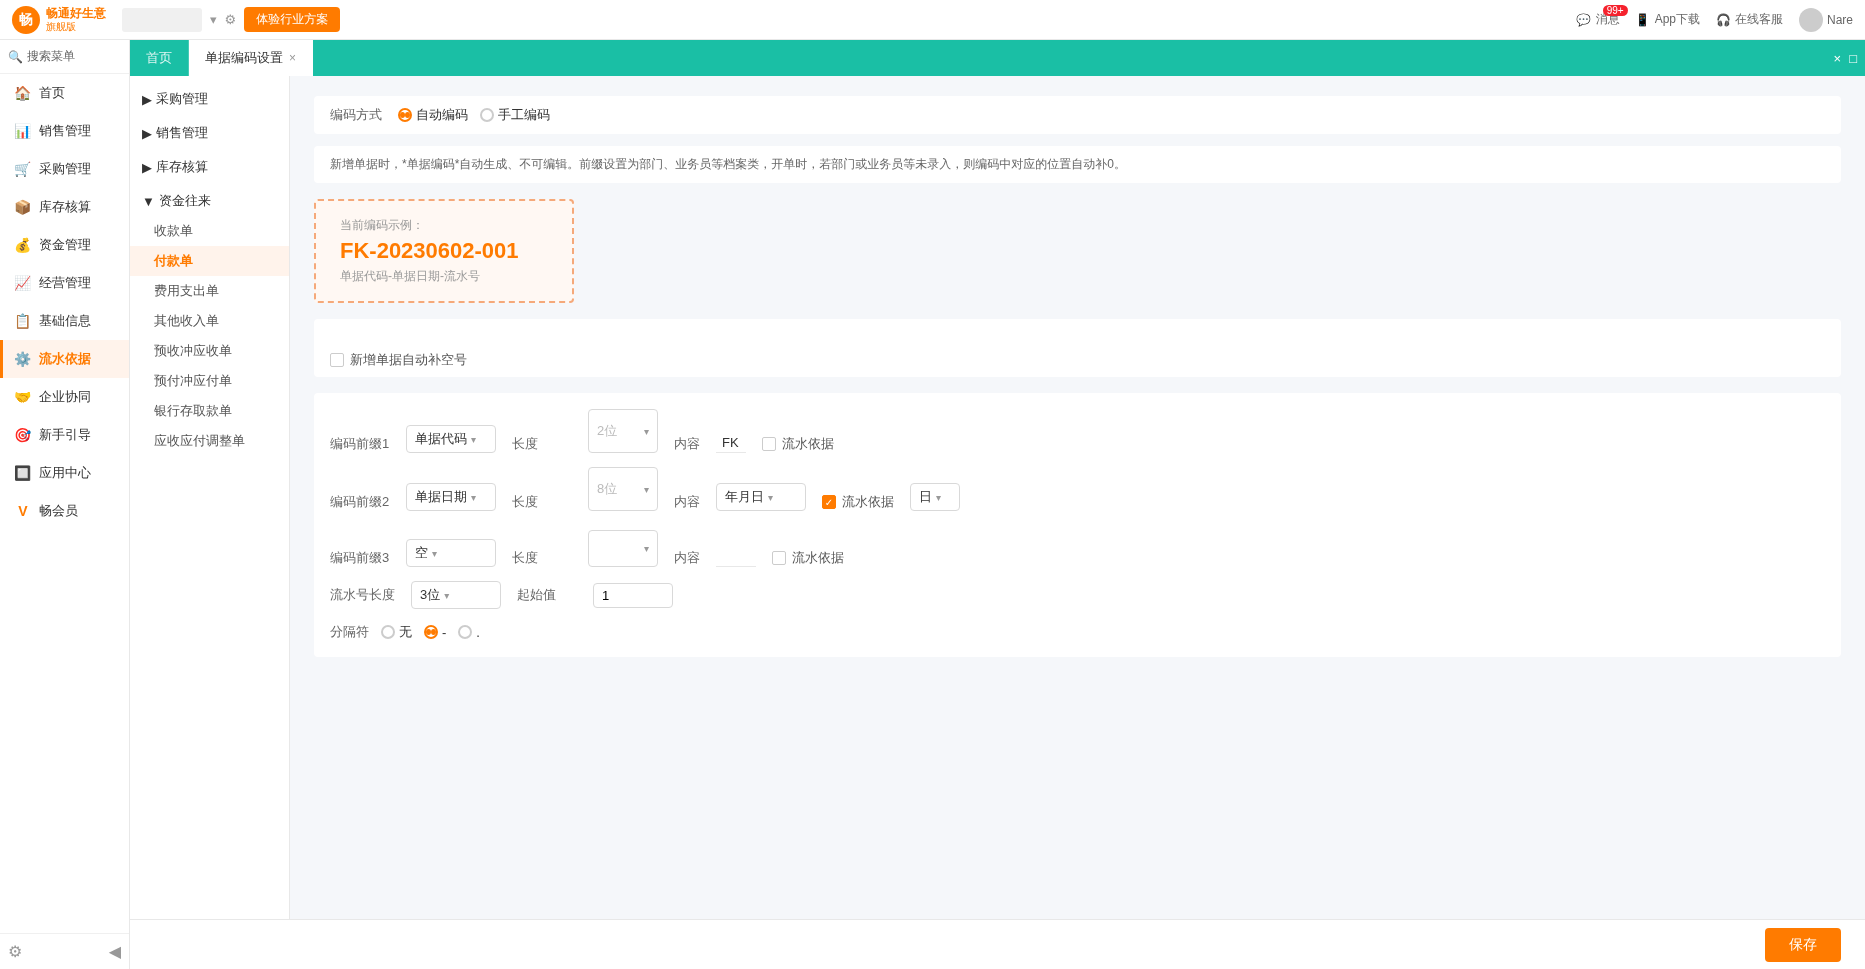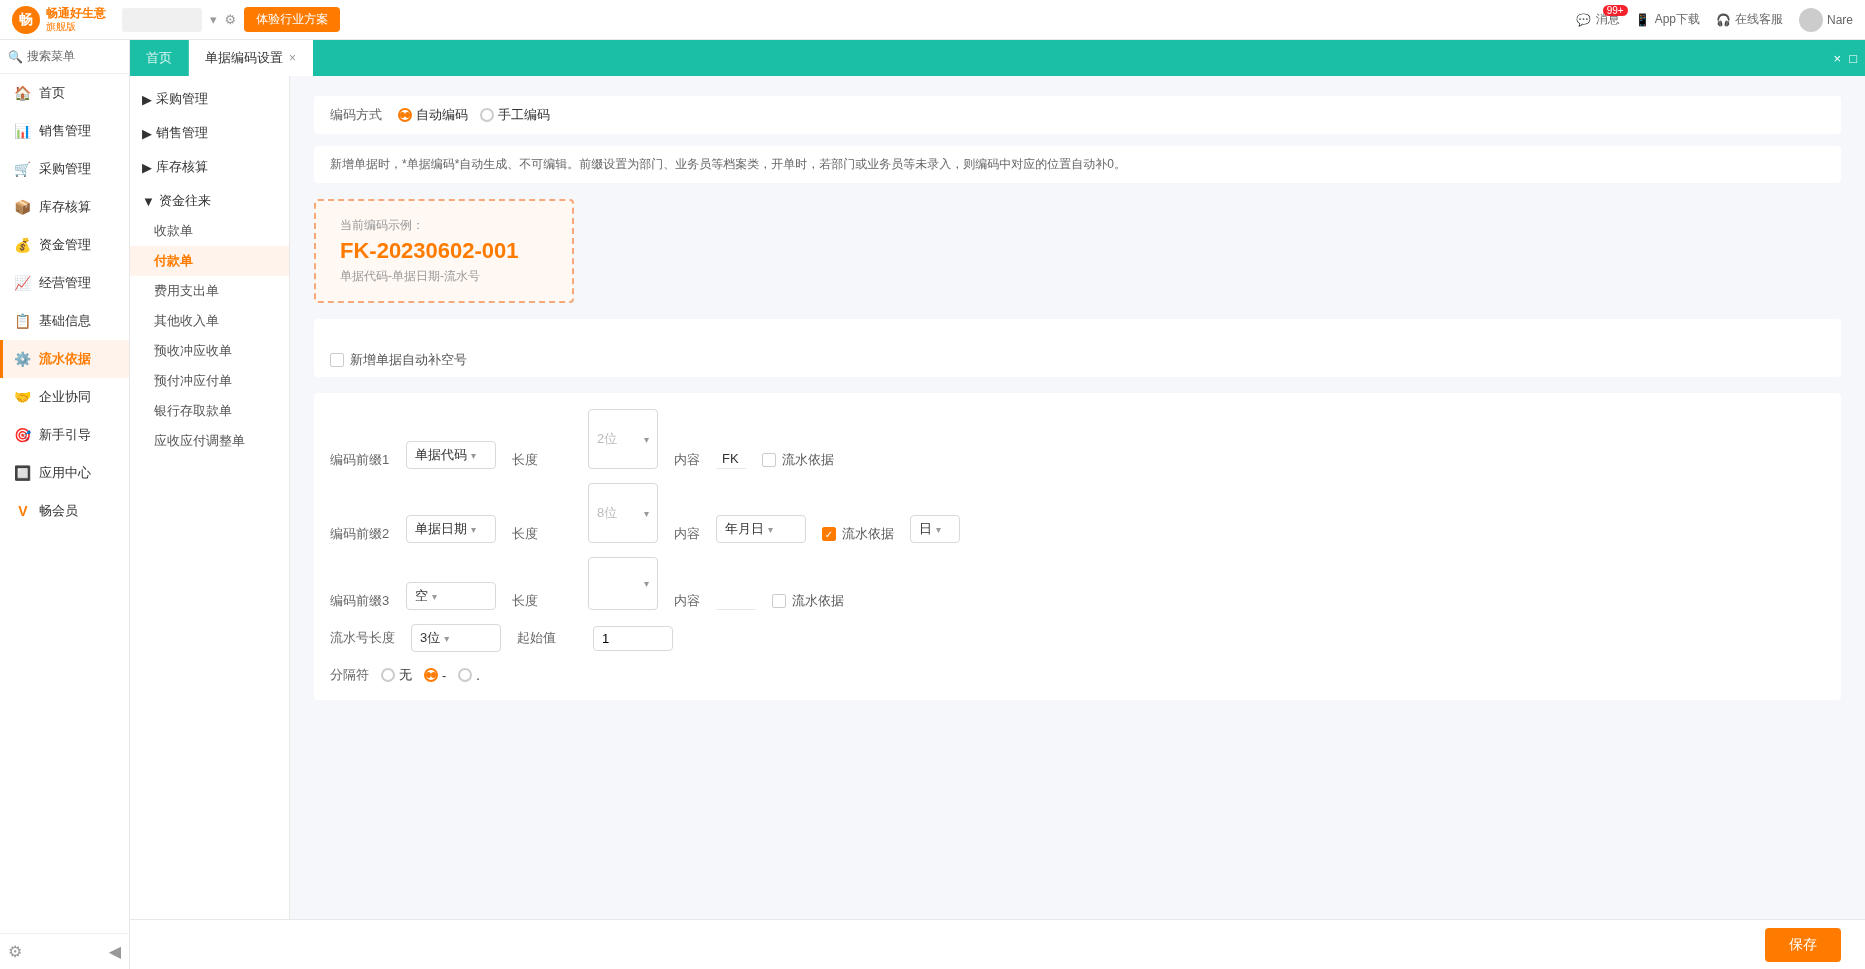--- a/index.html
+++ b/index.html
@@ -89,21 +89,21 @@
     .sep-row { display: flex; align-items: center; gap: 12px; }
     .sep-label { color: #666; font-size: 13px; text-align: center; }
 
     
     .bottom-bar { height: 50px; background: #fff; border-top: 1px solid #e8e8e8; display: flex; align-items: center; justify-content: flex-end; padding: 0 24px; flex-shrink: 0; }
     .save-btn { background: #ff7b00; color: #fff; border: none; border-radius: 4px; padding: 8px 24px; font-size: 14px; cursor: pointer; }
 
     .select-wrapper { display: flex; align-items: center; gap: 4px; border: 1px solid #d9d9d9; border-radius: 4px; padding: 4px 8px; background: #fff; min-width: 90px; cursor: pointer; font-size: 13px; }
     .select-wrapper .chev { color: #999; font-size: 10px; }
 
-    .length-input { border: 1px solid #d9d9d9; border-radius: 4px; padding: 20px 8px; font-size: 13px; color: #bbb; min-width: 70px; cursor: pointer; display: flex; align-items: center; gap: 4px; }
+    .length-input { border: 1px solid #d9d9d9; border-radius: 4px; padding: 12px 8px; font-size: 13px; color: #bbb; min-width: 70px; cursor: pointer; display: flex; align-items: center; gap: 4px; }
 
     .checked-checkbox { width: 14px; height: 14px; background: #ff7b00; border: 1px solid #ff7b00; border-radius: 2px; display: inline-flex; align-items: center; justify-content: center; color: #fff; font-size: 10px; }
     .unchecked-checkbox { width: 14px; height: 14px; border: 1px solid #ccc; border-radius: 2px; display: inline-flex; align-items: center; justify-content: center; }
 
     .day-select { border: 1px solid #d9d9d9; border-radius: 4px; padding: 4px 8px; font-size: 13px; background: #fff; display: flex; align-items: center; gap: 4px; cursor: pointer; min-width: 50px; }
   </style>
 </head>
 <body>
 
 <div class="top-bar">

